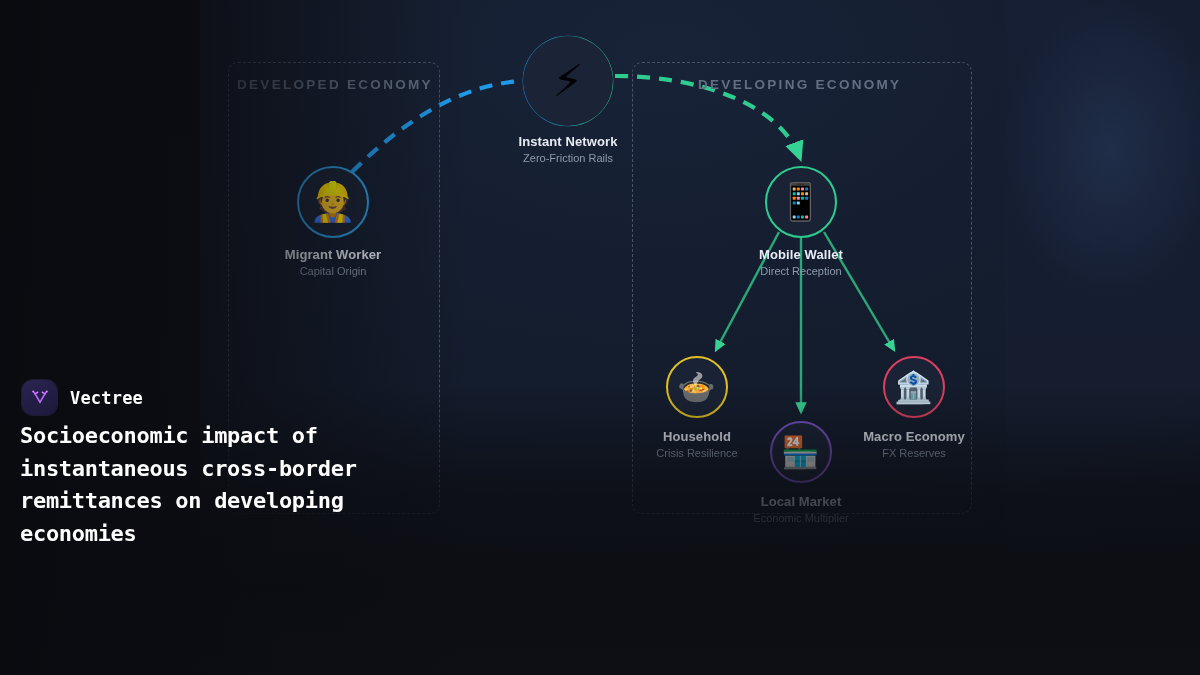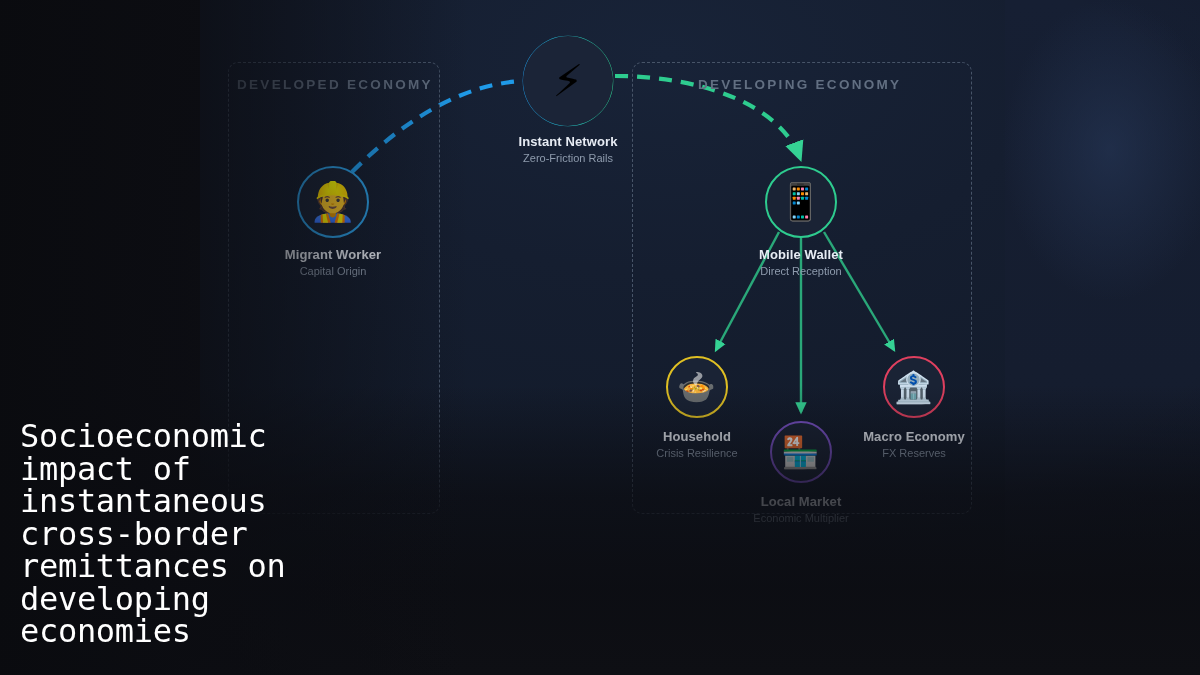--- a/index.html
+++ b/index.html
@@ -107,21 +107,21 @@
     display:flex; align-items:center; justify-content:center;
     box-shadow:0 0 0 1px rgba(130,100,210,.18);
   }
   .brand-name {
     font-family:"DejaVu Sans Mono","Liberation Mono",monospace;
     font-size:17px; font-weight:700; color:#ffffff; letter-spacing:.2px;
   }
   .headline {
     position:absolute; left:20px; top:420px; width:350px;
     font-family:"DejaVu Sans Mono","Liberation Mono",monospace;
-    font-size:32px; font-weight:400; line-height:32.5px;
+    font-size:22px; font-weight:700; line-height:32.5px;
     color:#ffffff; z-index:20;
     letter-spacing:-0.3px;
   }
   .url {
     position:absolute; left:343px; bottom:24px;
     font-family:"DejaVu Sans Mono","Liberation Mono",monospace;
     font-size:12.5px; color:#5d6473; letter-spacing:-0.1px;
     z-index:20; white-space:nowrap;
   }
 </style>
@@ -229,17 +229,37 @@
         <div class="node-title">Macro Economy</div>
         <div class="node-sub">FX Reserves</div>
       </div>
     </div>
   </div>
 
   <div class="vignette"></div>
   <div class="bottom-fade"></div>
   <div class="left-fade"></div>
 
+  <div class="brand">
+    <div class="brand-mark">
+      <svg width="22" height="22" viewBox="0 0 24 24" aria-hidden="true">
+        <g fill="none" stroke="#c06bff" stroke-width="1.7" stroke-linecap="round">
+          <path d="M6.6 7.4 L12 16.6 L17.4 7.4"></path>
+          <path d="M6.6 7.4 L4.9 5.2"></path>
+          <path d="M6.6 7.4 L9.1 6.0"></path>
+          <path d="M17.4 7.4 L19.1 5.2"></path>
+          <path d="M17.4 7.4 L14.9 6.0"></path>
+        </g>
+        <g fill="#e08cff">
+          <circle cx="4.6" cy="4.8" r="1.05"></circle>
+          <circle cx="19.4" cy="4.8" r="1.05"></circle>
+          <circle cx="9.4" cy="5.7" r="0.85"></circle>
+          <circle cx="14.6" cy="5.7" r="0.85"></circle>
+        </g>
+      </svg>
+    </div>
+    <div class="brand-name">Vectree</div>
+  </div>
 
   <div class="headline">Socioeconomic impact of instantaneous cross-border remittances on developing economies</div>
 
 
 </div>
 
 </body></html>

